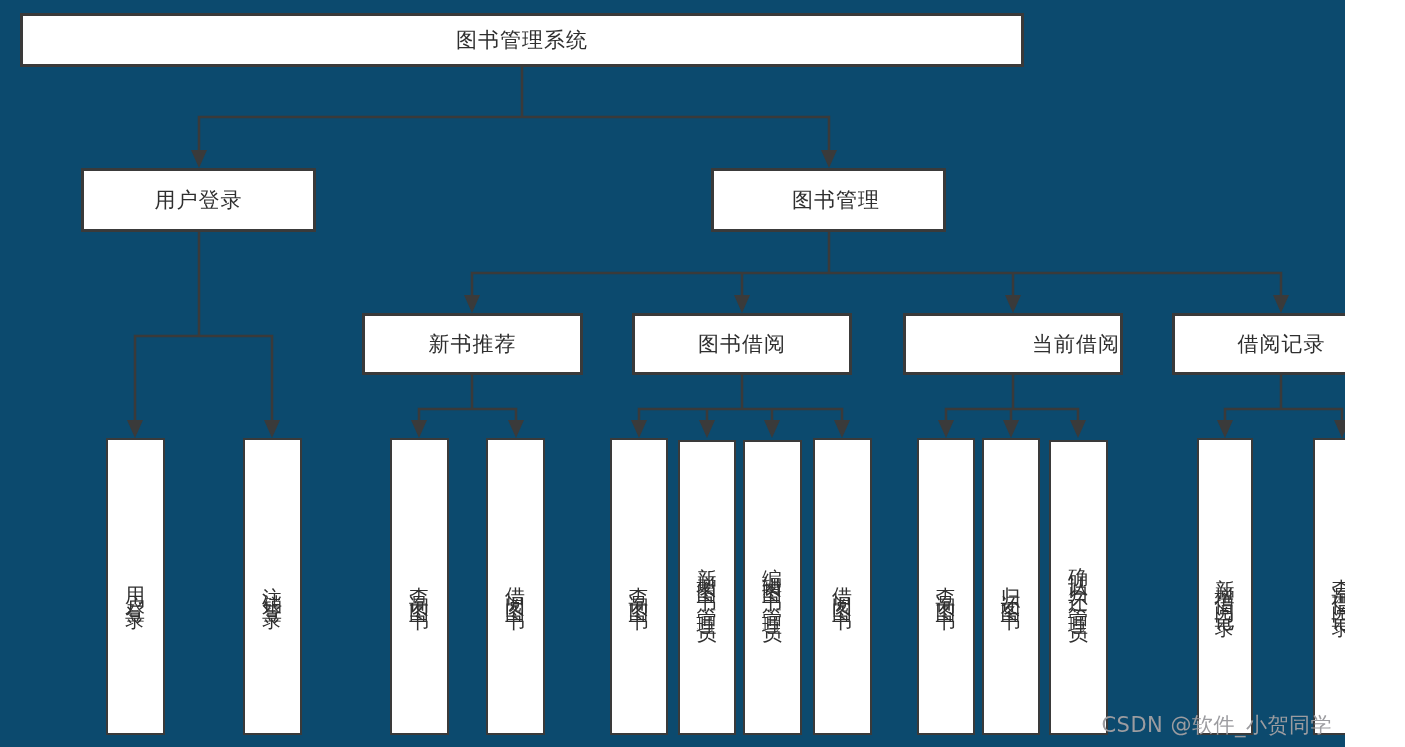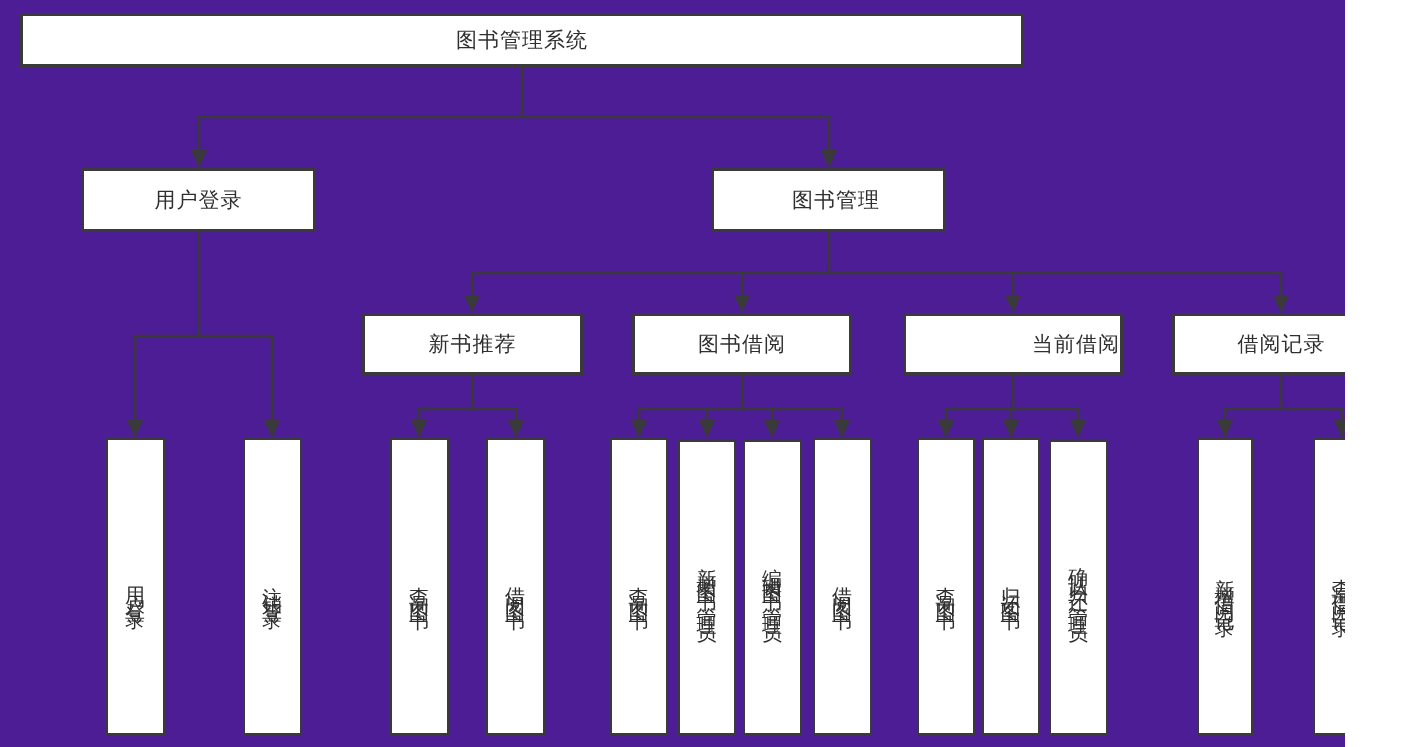--- a/index.html
+++ b/index.html
@@ -1,19 +1,19 @@
 <!DOCTYPE html>
 <html><head>
 <meta charset="utf-8">
 <style>
   html,body{margin:0;padding:0;background:#ffffff;}
   #canvas{
     position:relative;
     width:1345px;height:747px;
-    background:#4c1d95;
+    background:#0c4a6e;
     font-family:"DejaVu Sans","Liberation Sans",sans-serif;
     overflow:hidden;
   }
   #connectors{position:absolute;left:0;top:0;z-index:0;}
   .box{
     position:absolute;
     box-sizing:border-box;
     border:3px solid #3a3a3a;
     background:#ffffff;
     display:flex;align-items:center;justify-content:center;
@@ -137,14 +137,15 @@
     <span class="vtext">确认归还（管理员）</span>
   </div>
 
   <div class="box vbox" style="left:1197px;top:438px;width:56px;height:297px;">
     <span class="vtext">新增借阅记录</span>
   </div>
   <div class="box vbox" style="left:1313px;top:438px;width:58px;height:297px;">
     <span class="vtext">查询借阅记录</span>
   </div>
 
+  <div id="watermark" style="color: rgb(156, 156, 160);">CSDN @软件_小贺同学</div>
 
 </div>
 
 </body></html>

